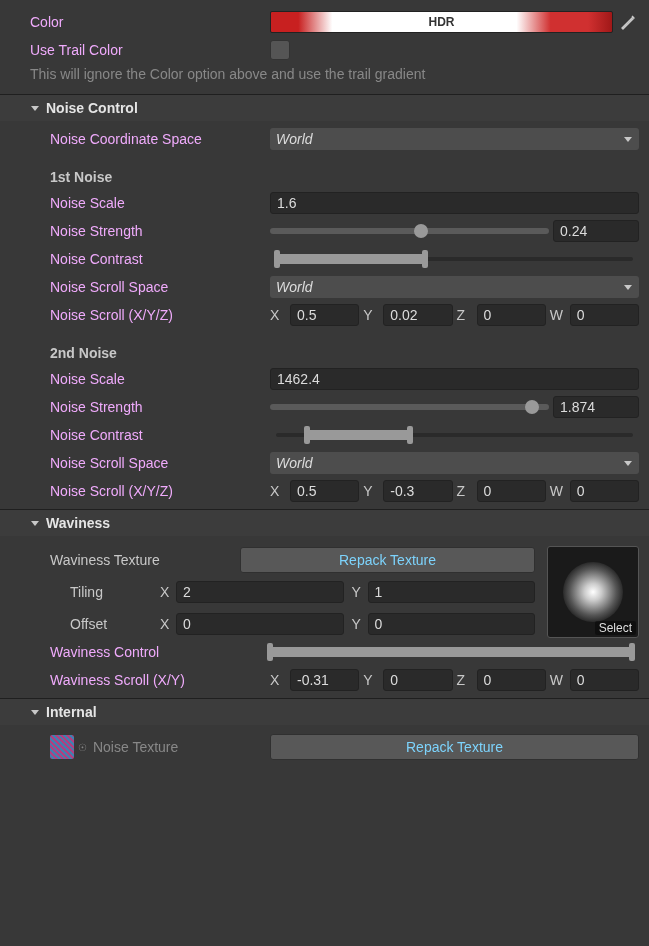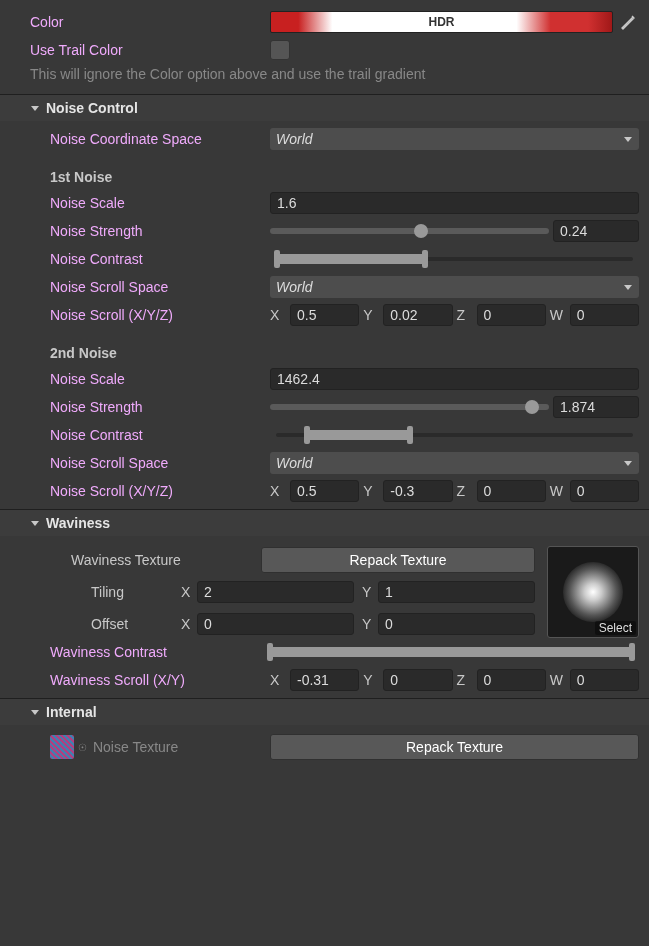--- a/index.html
+++ b/index.html
@@ -178,21 +178,21 @@
   .eyedropper {
     width:22px;height:22px;
     display:flex;align-items:center;justify-content:center;
     color:#c8c8c8;
   }
   .button {
     height:24px;
     background:#585858;
     border:1px solid #303030;
     border-radius:3px;
-    color:#ffffff;
+    color:#7dd3fc;
     display:flex;align-items:center;justify-content:center;
   }
   .tex-preview {
     width:90px;height:90px;
     background:#1a1a1a;
     border:1px solid #555;
     border-radius:3px;
     position:relative;
     display:flex;align-items:center;justify-content:center;
   }
@@ -377,21 +377,21 @@
     </div>
   </div>
 
   <div class="section-header">
     <svg width="10" height="10" viewBox="0 0 10 10">
         <path d="M1 3 L5 8 L9 3 Z" fill="#c8c8c8"></path>
       </svg>
     <span>Waviness</span>
   </div>
   <div class="section-body">
-    <div class="wav-row" style="align-items:flex-start;padding-top:6px;margin-left:21px;">
+    <div class="wav-row" style="align-items:flex-start;padding-top:6px;">
       <div class="wav-left">
         <div style="display:flex;align-items:center;height:28px;">
           <div style="flex:0 0 190px;">Waviness Texture</div>
           <div class="button" style="flex:1">Repack Texture</div>
         </div>
         <div style="display:flex;align-items:center;height:28px;padding-left:20px;">
           <div style="flex:0 0 90px;text-align:left;">Tiling</div>
           <span class="vlabel">X</span>
             <div class="text-input flex">2</div>
           <span class="vlabel" style="margin-left:8px">Y</span>
@@ -405,21 +405,21 @@
             <div class="text-input flex">0</div>
         </div>
       </div>
       <div class="tex-preview" style="margin-left:6px;">
         <div class="spot"></div>
         <div class="tex-select">Select</div>
       </div>
     </div>
 
     <div class="sub-row">
-      <div class="label-cell">Waviness Contrast</div>
+      <div class="label-cell">Waviness Control</div>
       <div class="field-cell">
         <div class="minmax-track">
           <div class="minmax-bg"></div>
           <div class="minmax-fill" style="left:0%;width:98%"></div>
           <div class="minmax-handle" style="left:0%"></div>
           <div class="minmax-handle" style="left:98%"></div>
         </div>
       </div>
     </div>
     <div class="sub-row">

